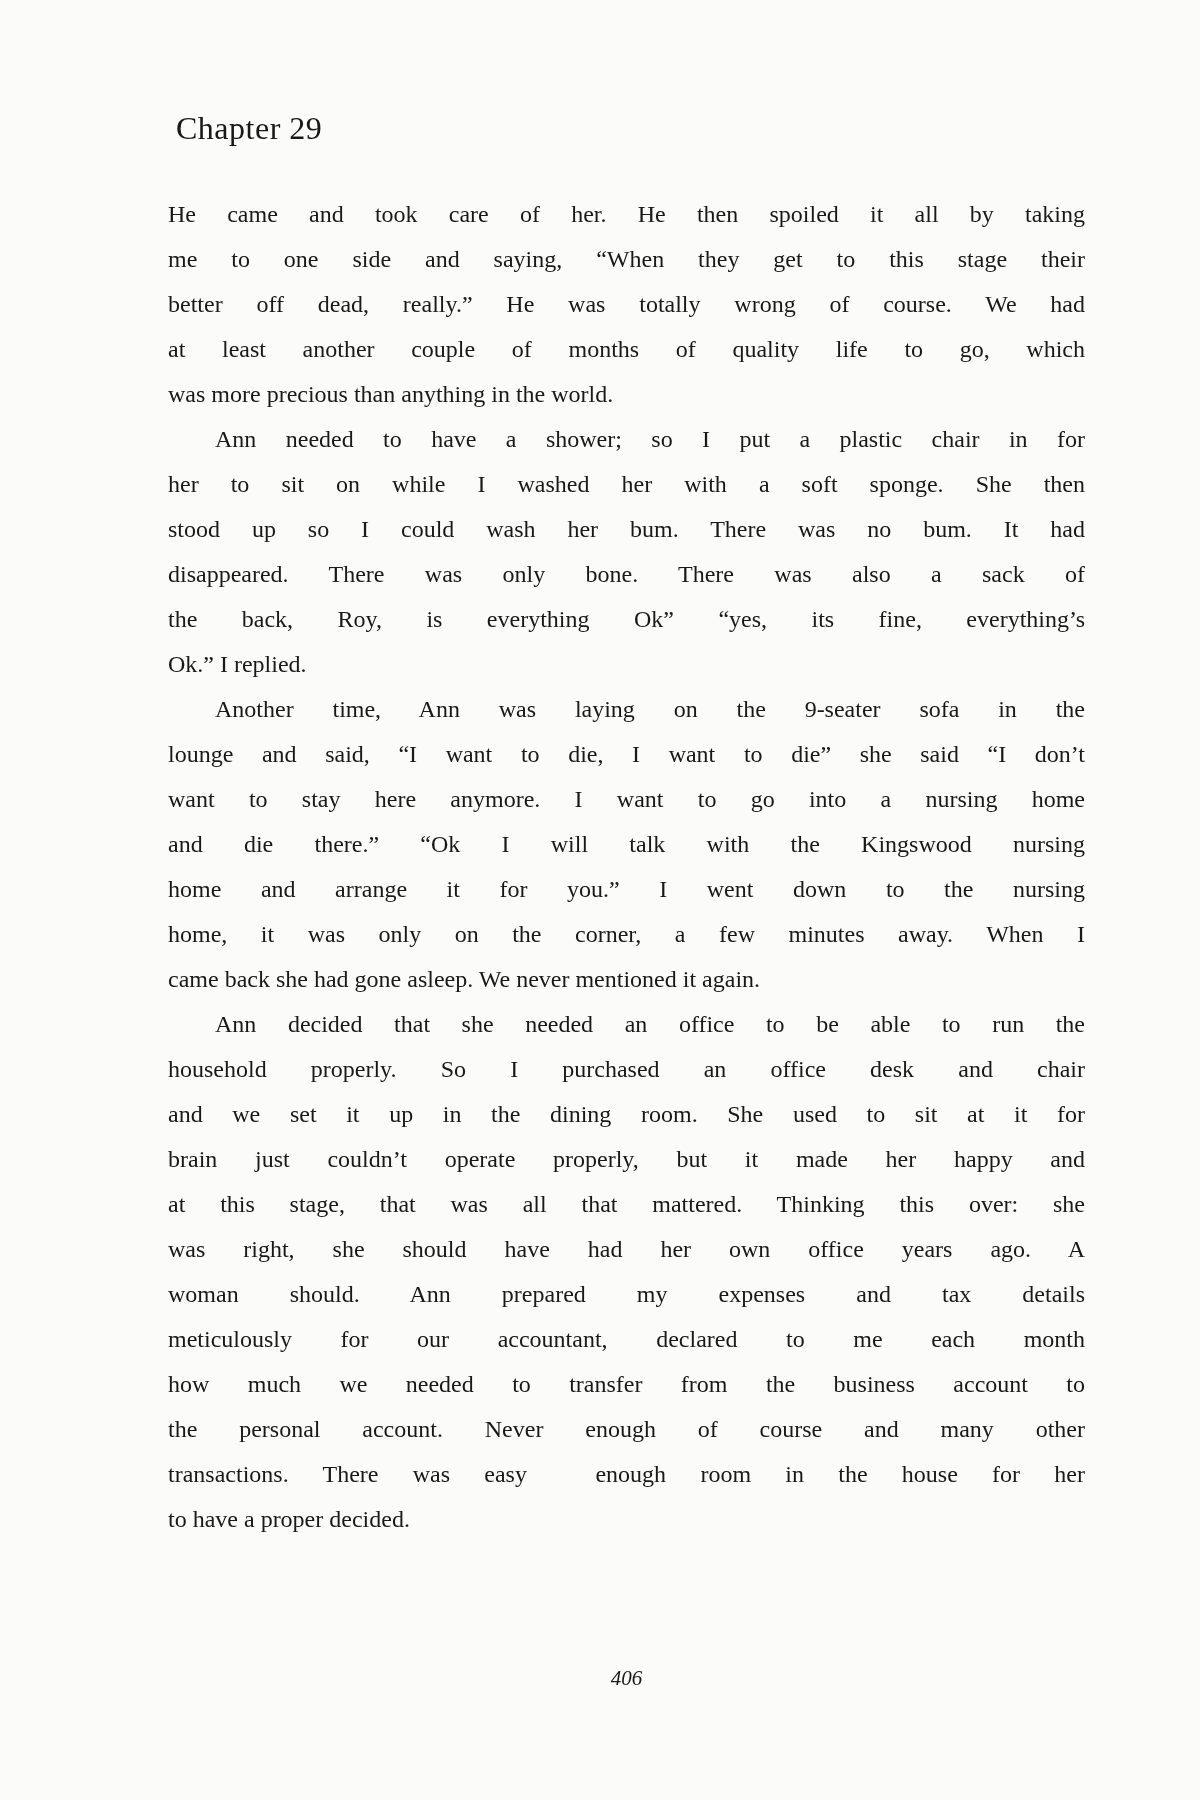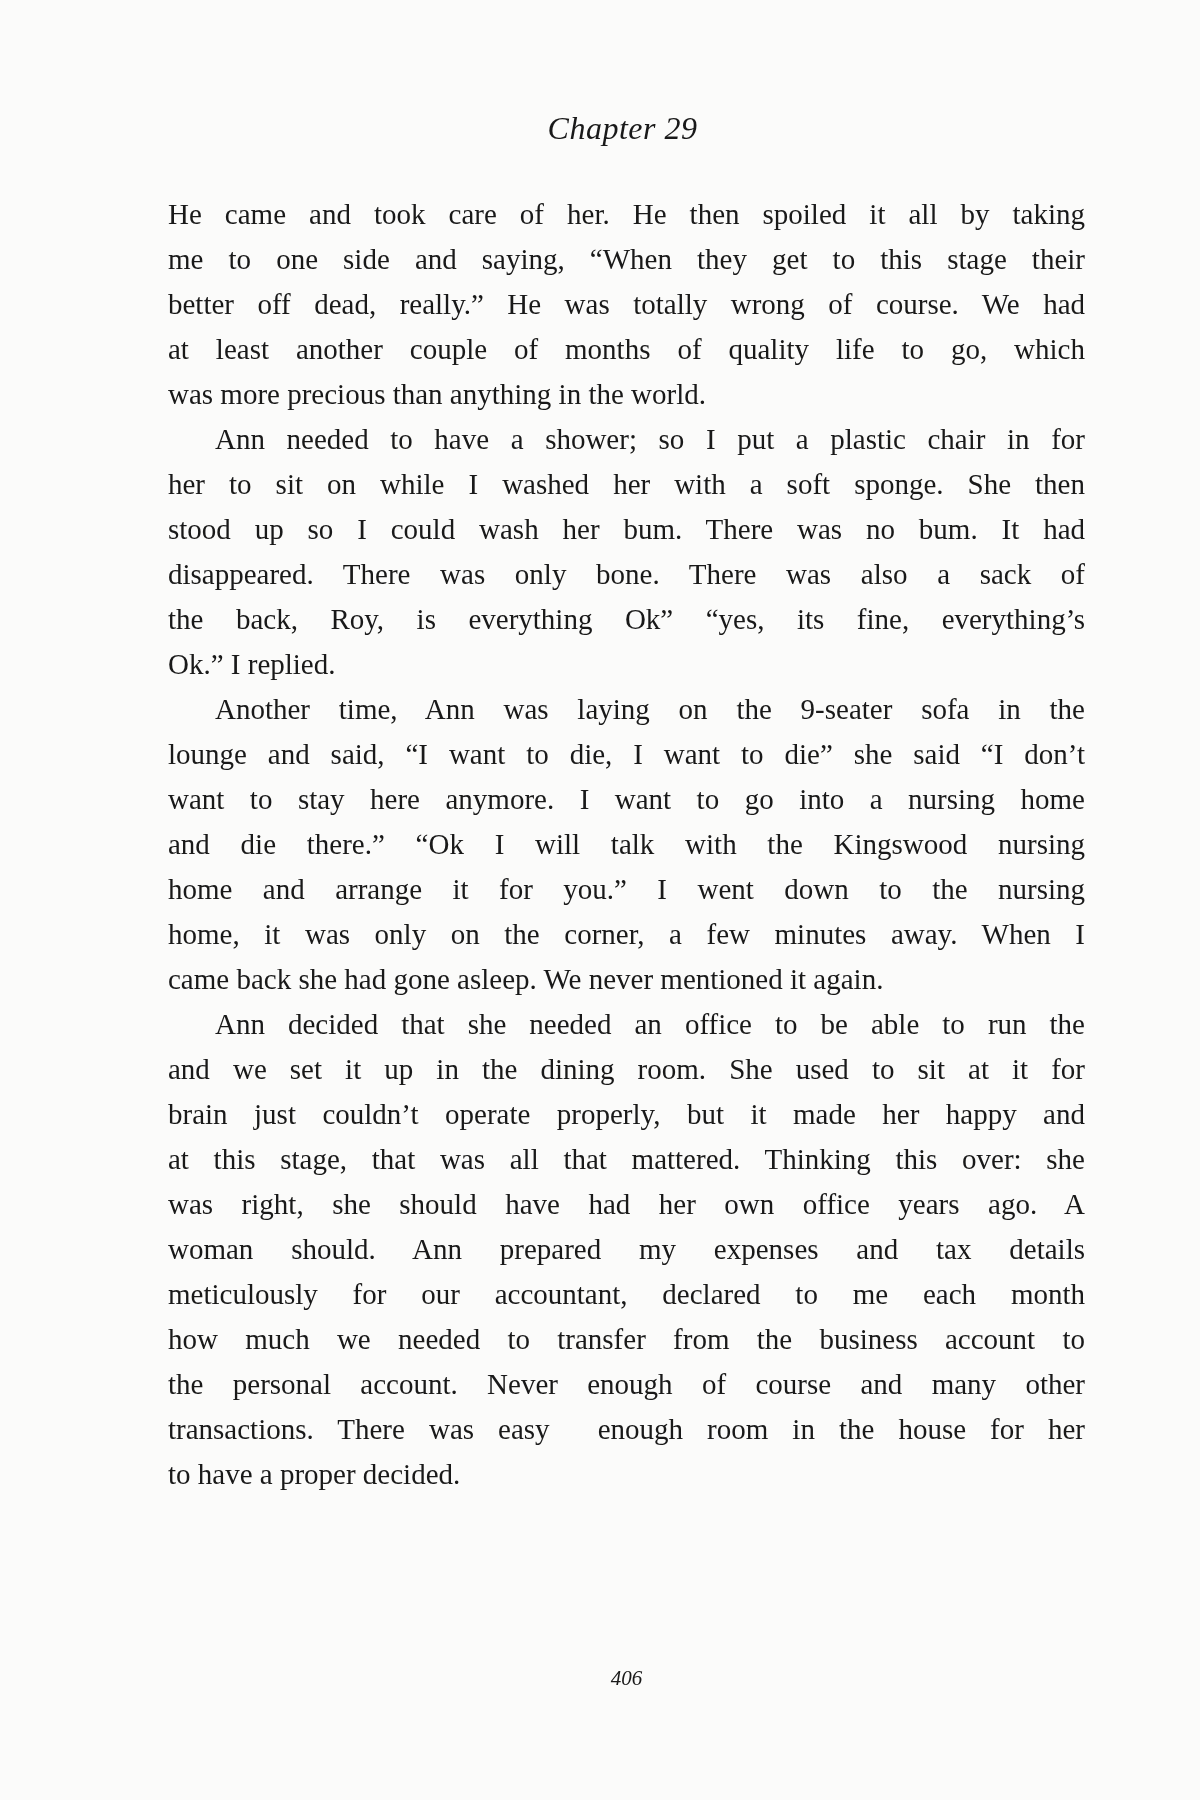--- a/index.html
+++ b/index.html
@@ -16,34 +16,32 @@
     width: 1200px;
     height: 1800px;
     background: #fbfbfa;
     color: #191919;
     font-family: "Liberation Serif", "DejaVu Serif", serif;
     overflow: hidden;
   }
   .chapter-heading {
     position: absolute;
     top: 106px;
-    left: 164px;
+    left: 176px;
     width: 917px;
-    text-align: center;
-    font-style: italic;
     font-size: 32px;
     line-height: 45px;
     letter-spacing: 0.5px;
   }
   .body-text {
     position: absolute;
     top: 192px;
     left: 168px;
     width: 917px;
-    font-size: 29px;
+    font-size: 24px;
     line-height: 45px;
   }
   .line {
     text-align: justify;
     text-align-last: justify;
     hyphens: none;
     white-space: normal;
   }
   .line.para-end {
     text-align-last: left;
@@ -81,20 +79,21 @@
       <div class="line">the back, Roy, is everything Ok” “yes, its fine, everything’s</div>
       <div class="line para-end">Ok.” I replied.</div>
       <div class="line indent">Another time, Ann was laying on the 9-seater sofa in the</div>
       <div class="line">lounge and said, “I want to die, I want to die” she said “I don’t</div>
       <div class="line">want to stay here anymore. I want to go into a nursing home</div>
       <div class="line">and die there.” “Ok I will talk with the Kingswood nursing</div>
       <div class="line">home and arrange it for you.” I went down to the nursing</div>
       <div class="line">home, it was only on the corner, a few minutes away. When I</div>
       <div class="line para-end">came back she had gone asleep. We never mentioned it again.</div>
       <div class="line indent">Ann decided that she needed an office to be able to run the</div>
+      <div class="line">household properly. So I purchased an office desk and chair</div>
       <div class="line">and we set it up in the dining room. She used to sit at it for</div>
       <div class="line">brain just couldn’t operate properly, but it made her happy and</div>
       <div class="line">at this stage, that was all that mattered. Thinking this over: she</div>
       <div class="line">was right, she should have had her own office years ago. A</div>
       <div class="line">woman should. Ann prepared my expenses and tax details</div>
       <div class="line">meticulously for our accountant, declared to me each month</div>
       <div class="line">how much we needed to transfer from the business account to</div>
       <div class="line">the personal account. Never enough of course and many other</div>
       <div class="line">transactions. There was easy &nbsp;enough room in the house for her</div>
       <div class="line para-end">to have a proper decided.</div>

